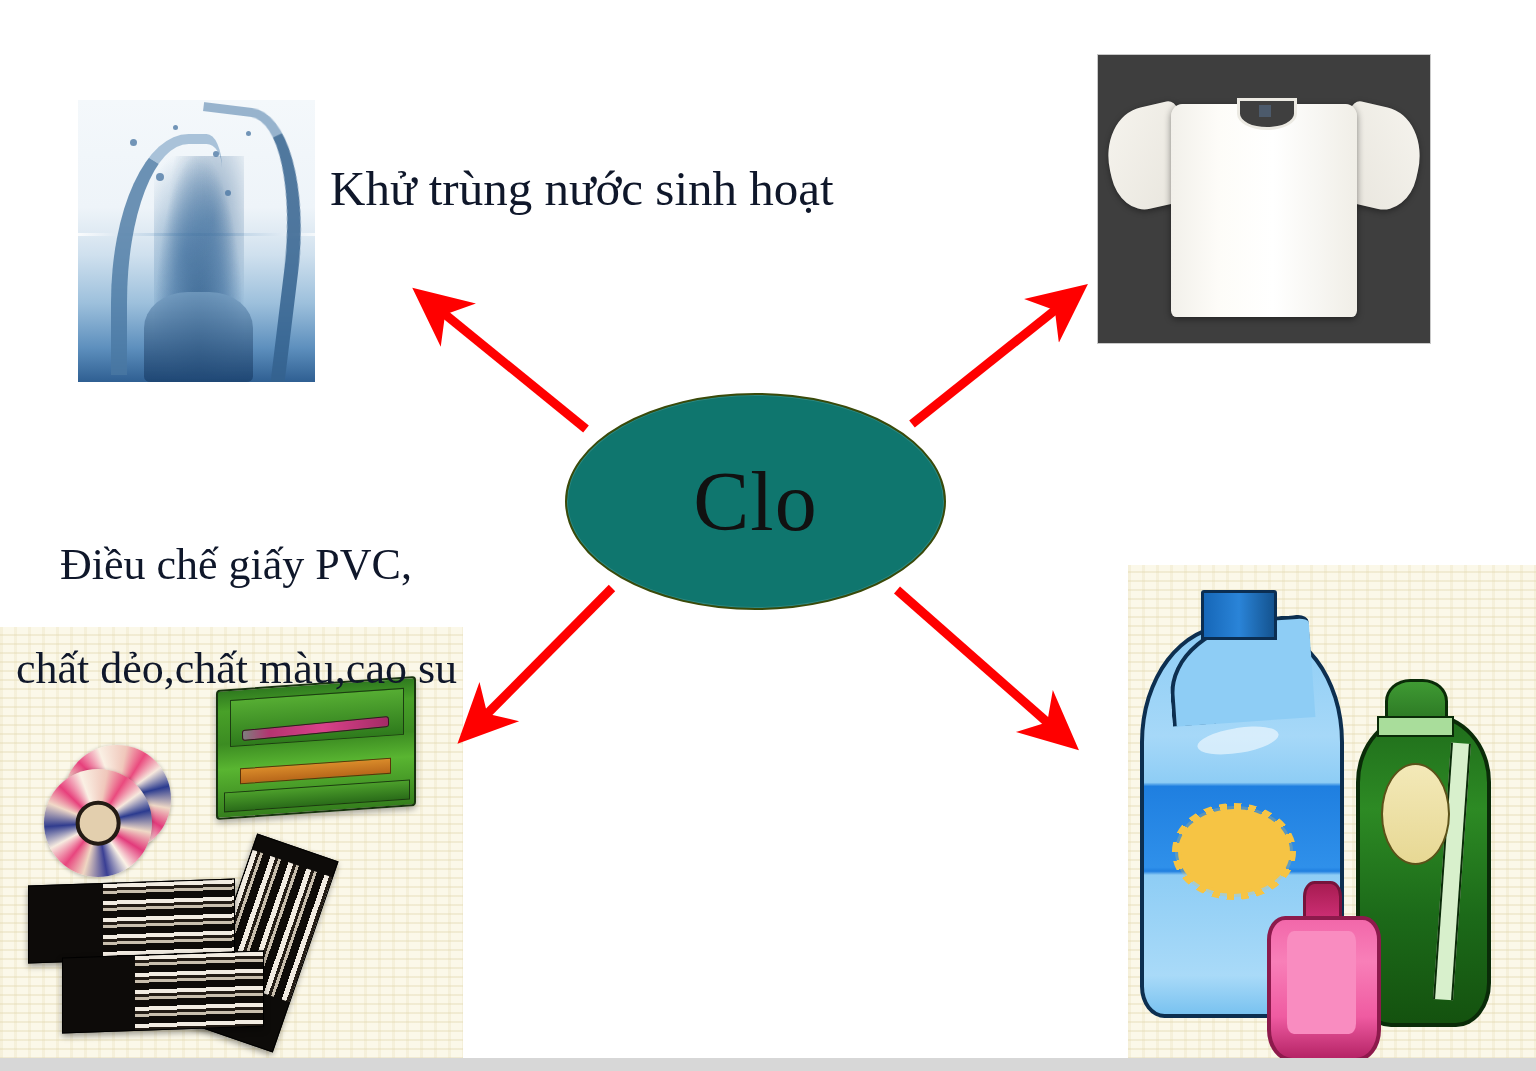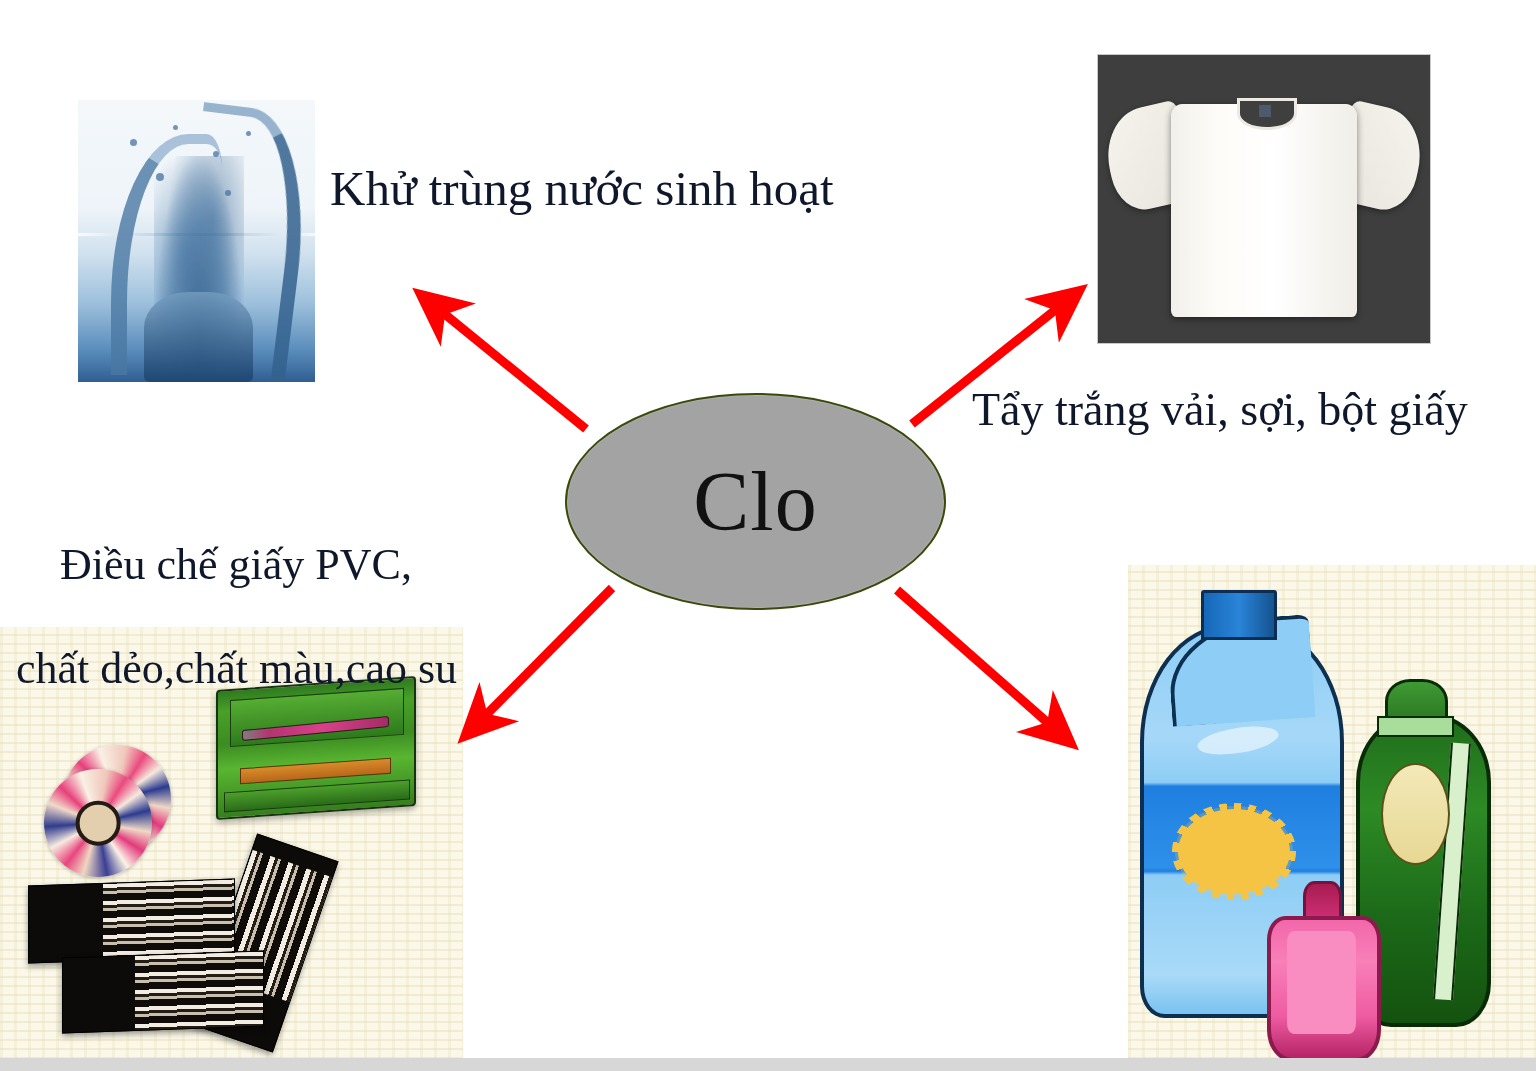--- a/index.html
+++ b/index.html
@@ -302,21 +302,21 @@
     position: absolute; left: 43%; top: 64%; width: 8%; height: 9%;
     background: linear-gradient(to bottom, #a81c52, #d8357f);
     border: 3px solid #76133b;
     border-radius: 30% 30% 6% 6%;
   }
 
   
   #clo-ellipse {
     position: absolute;
     left: 565px; top: 393px; width: 377px; height: 213px;
-    background: #a3a3a3;
+    background: #0f766e;
     border: 2px solid #3a4a0a;
     border-radius: 50%;
     display: flex;
     align-items: center;
     justify-content: center;
     box-shadow: inset 0 0 0 1px rgba(255,255,255,.12);
   }
   #clo-label {
     font-family: "Liberation Serif", serif;
     font-size: 84px;
@@ -434,21 +434,20 @@
     <line x1="612" y1="588" x2="479" y2="722" stroke="#ff0000" stroke-width="9" marker-end="url(#ah)"></line>
     <line x1="897" y1="590" x2="1056" y2="730" stroke="#ff0000" stroke-width="9" marker-end="url(#ah)"></line>
   </svg>
 
   <div id="clo-ellipse">
     <span id="clo-label">Clo</span>
   </div>
 
   <div class="label" id="label-water">Khử trùng nước sinh hoạt</div>
 
-  <div class="label" id="label-bleach">Tẩy trắng vải, sợi, bột giấy</div>
 
   <div class="label" id="label-pvc">
     <span class="ln1">Điều chế giấy PVC,</span>
     <span class="ln2">chất dẻo,chất màu,cao su</span>
   </div>
 
   <div class="label" id="label-javel">
   </div>
 
   <div class="bottom-strip"></div>

